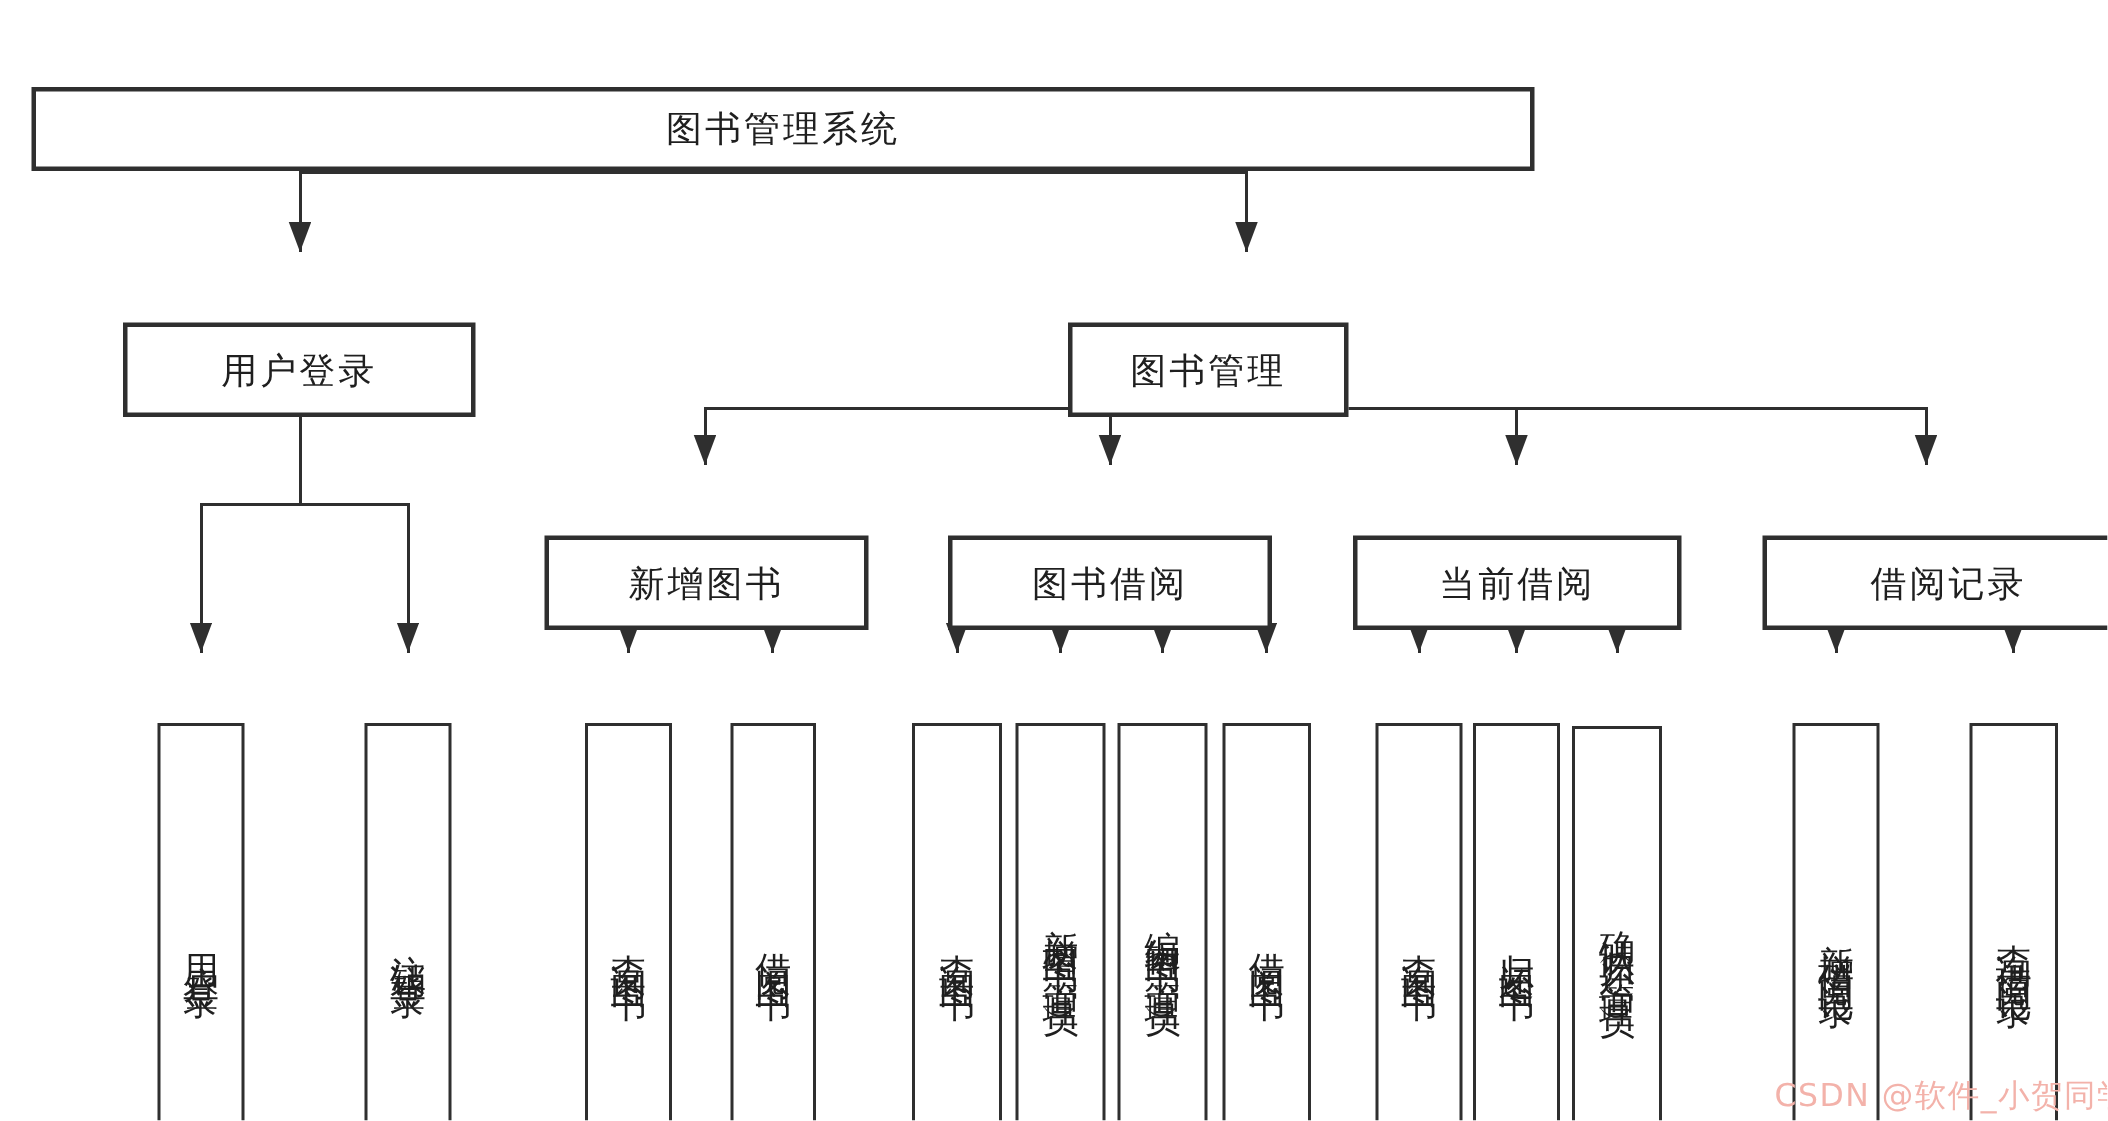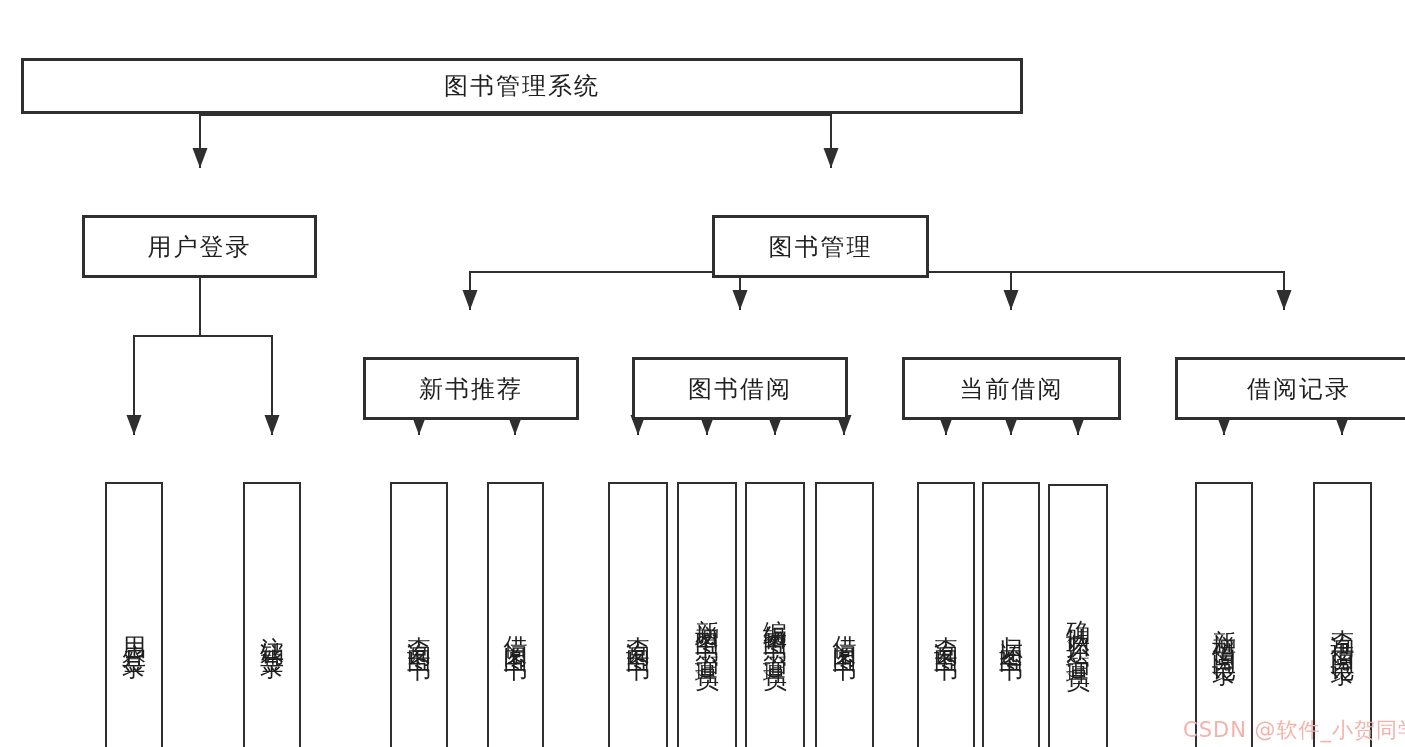--- a/index.html
+++ b/index.html
@@ -104,26 +104,26 @@
     <line class="v" x1="1342" y1="404" x2="1342" y2="435" marker-end="url(#arr)"></line>
   </svg>
 
   <div class="node hbox" style="left:21px;top:13px;width:1002px;height:56px">
     <span class="lbl">图书管理系统</span>
   </div>
 
   <div class="node hbox" style="left:82px;top:170px;width:235px;height:63px">
     <span class="lbl">用户登录</span>
   </div>
-  <div class="node hbox" style="left:712px;top:170px;width:217px;height:63px">
+  <div class="node hbox" style="left:712px;top:170px;width:187px;height:63px">
     <span class="lbl">图书管理</span>
   </div>
 
   <div class="node hbox" style="left:363px;top:312px;width:216px;height:63px">
-    <span class="lbl">新书推荐</span>
+    <span class="lbl">新增图书</span>
   </div>
   <div class="node hbox" style="left:632px;top:312px;width:216px;height:63px">
     <span class="lbl">图书借阅</span>
   </div>
   <div class="node hbox" style="left:902px;top:312px;width:219px;height:63px">
     <span class="lbl">当前借阅</span>
   </div>
   <div class="node hbox" style="left:1175px;top:312px;width:248px;height:63px">
     <span class="lbl">借阅记录</span>
   </div>

